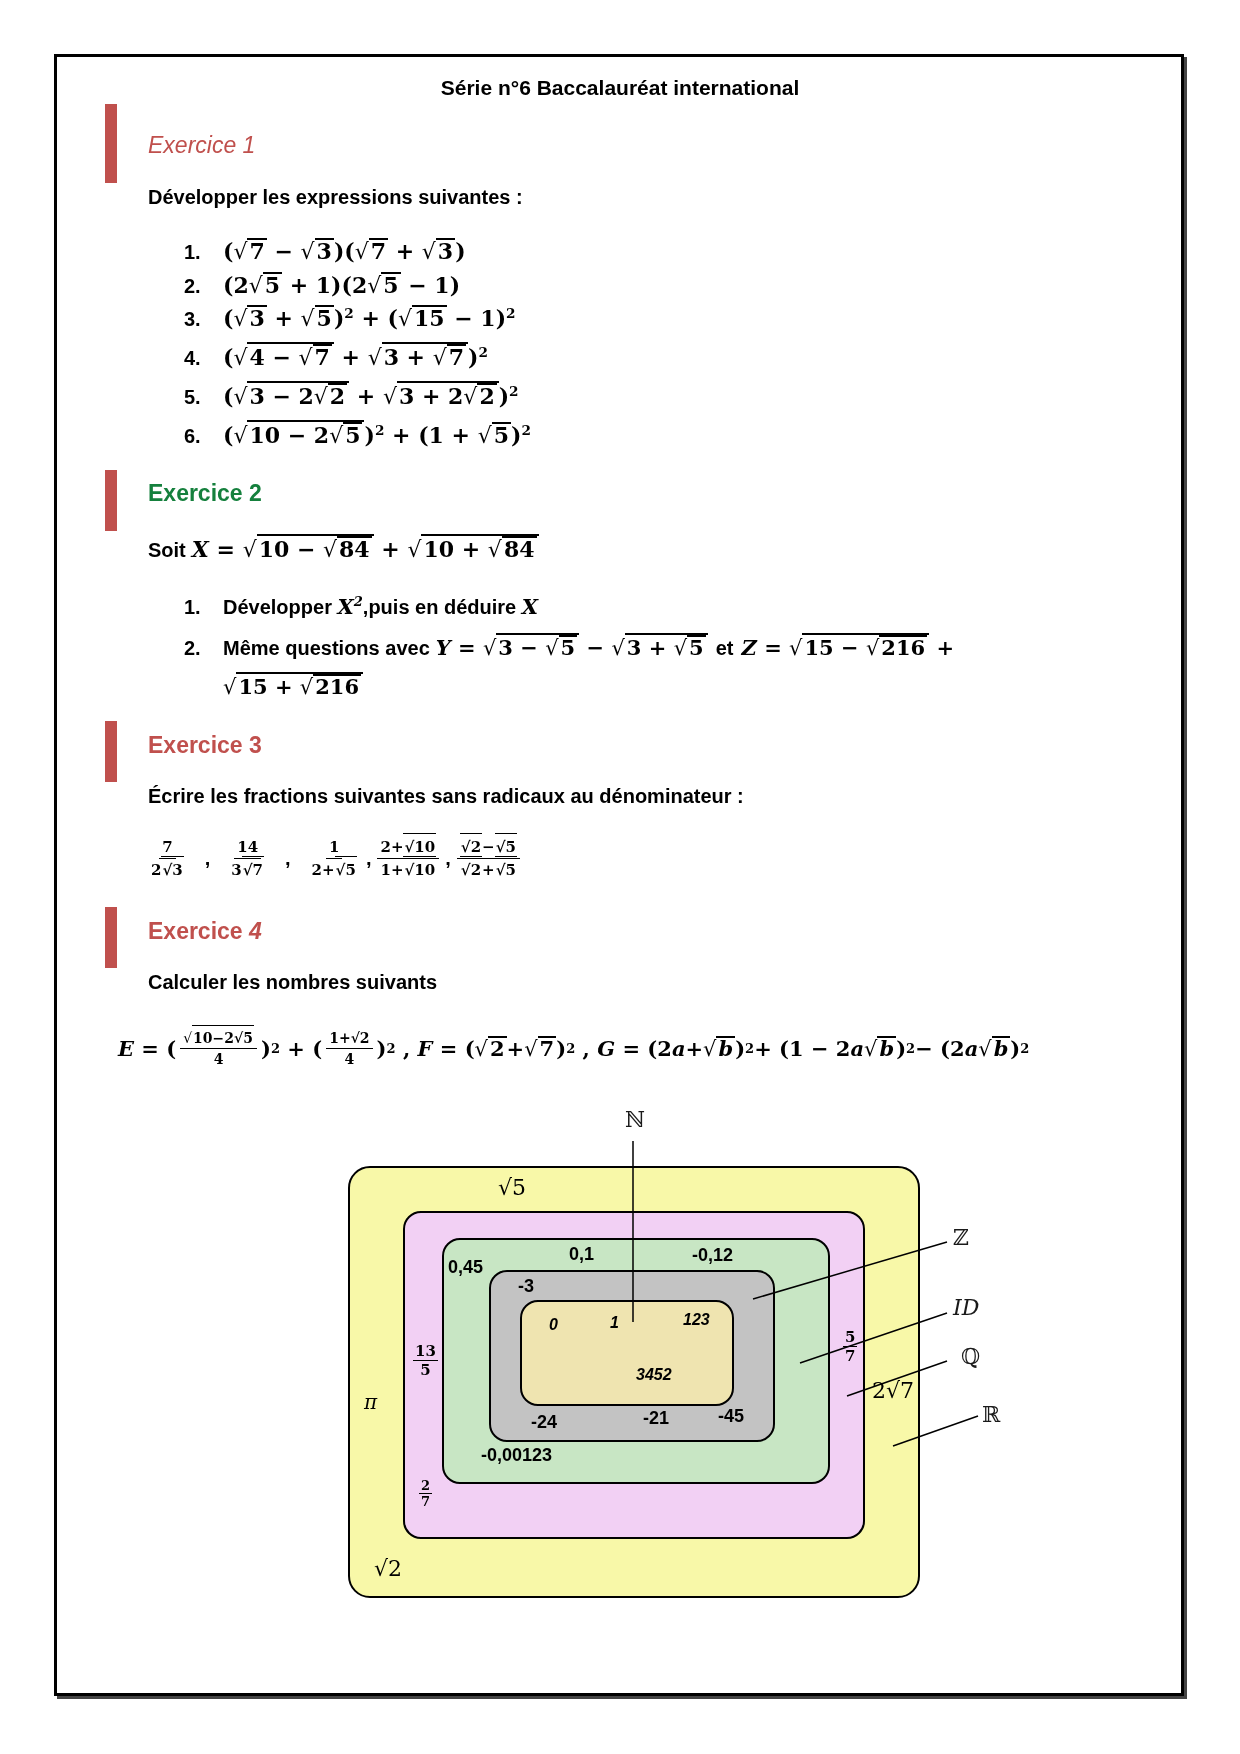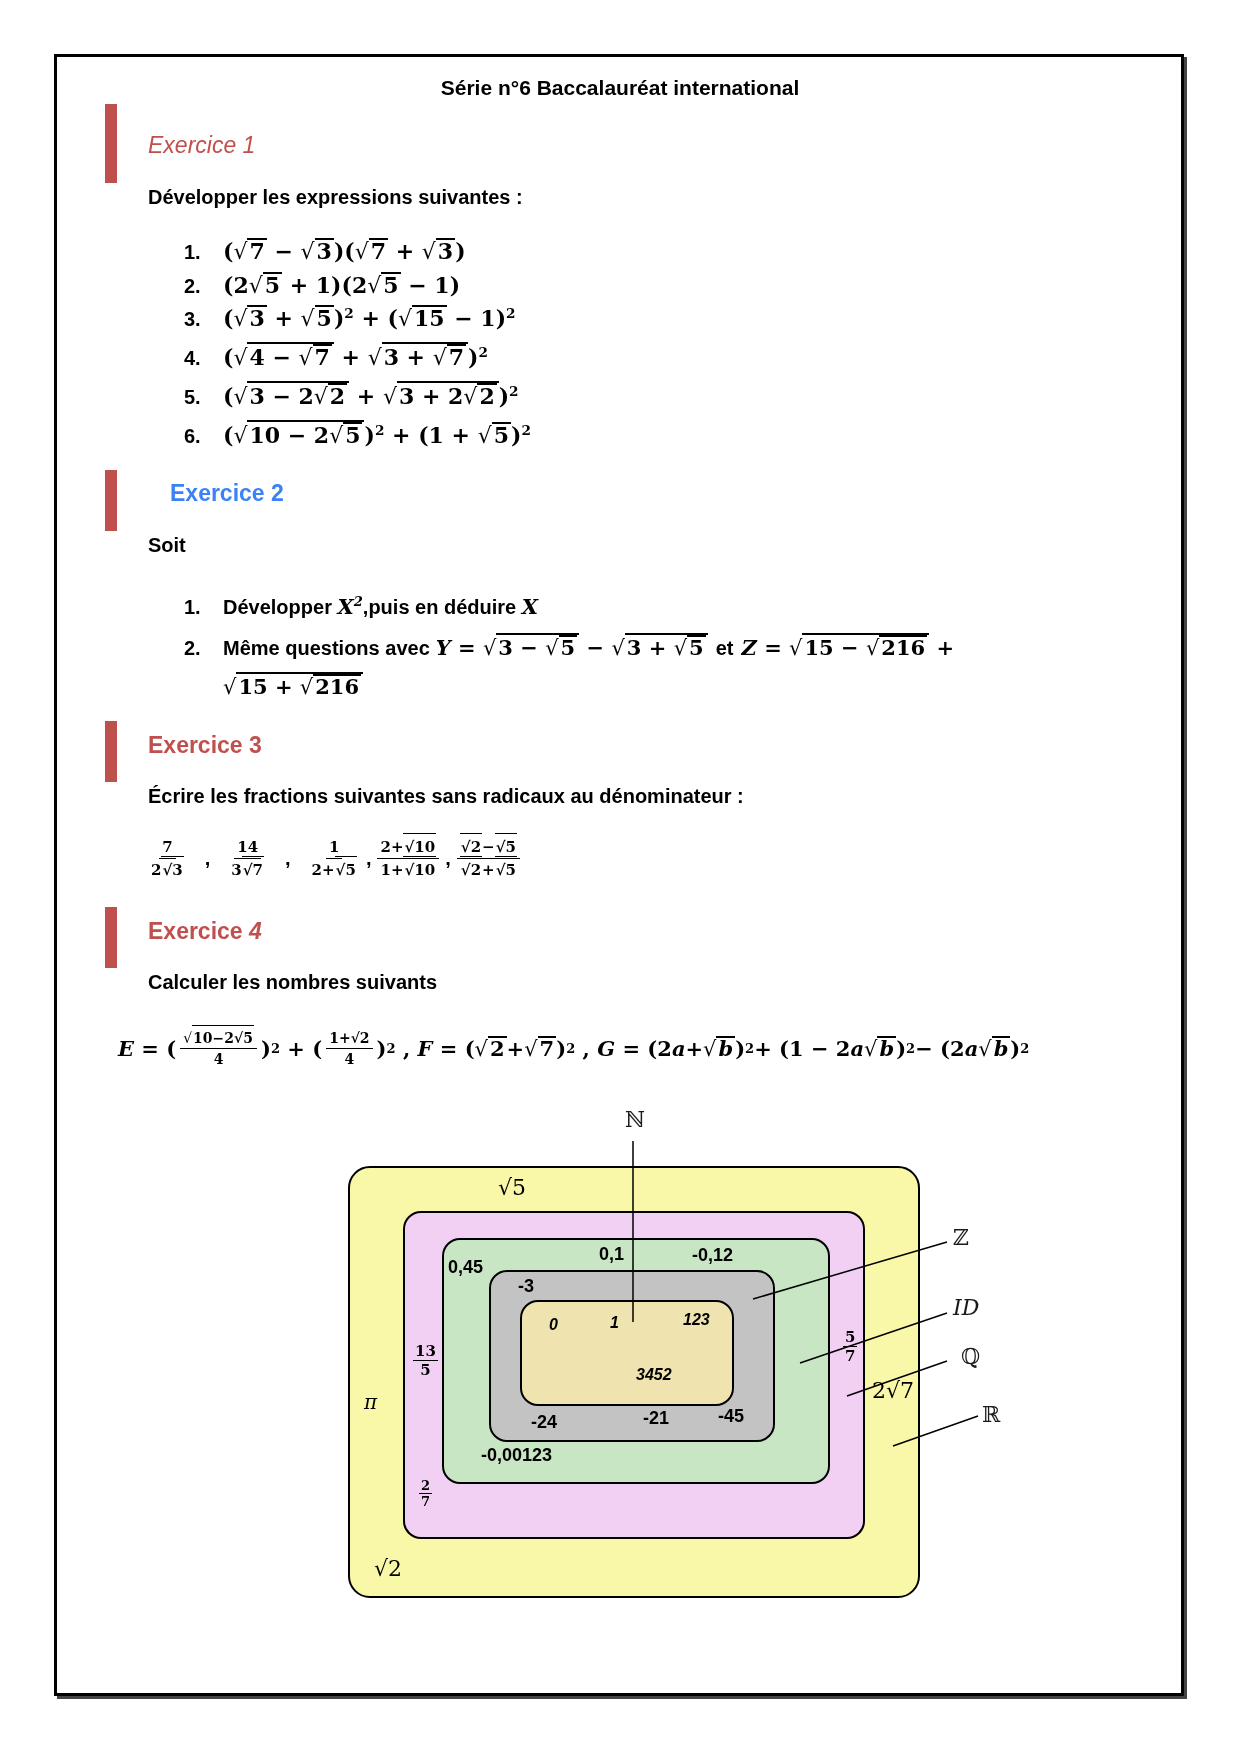--- a/index.html
+++ b/index.html
@@ -5,21 +5,21 @@
   html, body { margin:0; padding:0; background:#ffffff; }
   body { width:1240px; height:1754px; position:relative; overflow:hidden;
          font-family:"Liberation Sans", sans-serif; color:#000; }
   .frame { position:absolute; left:54px; top:54px; width:1130px; height:1642px;
            border:3px solid #000; box-shadow:3px 3px 0 #444; box-sizing:border-box; }
   .abs { position:absolute; }
   .title { left:0; width:1240px; top:76px; text-align:center; font-weight:bold; font-size:21px; }
   .bar { position:absolute; left:105px; width:12px; background:#c0504d; }
   .ex-head { position:absolute; left:148px; font-size:23px; color:#c0504d; }
   .ex-head.italic { font-style:italic; }
-  .ex-head.dark { color:#3b82f6; font-weight:bold;margin-left:22px; }
+  .ex-head.dark { color:#15803d; font-weight:bold; }
   .ex-head.bold { font-weight:bold; }
   .instr { position:absolute; left:148px; font-size:20px; font-weight:bold; }
   .math { font-family:"DejaVu Serif", serif; font-weight:bold;text-align:center; }
   .mi { font-style:italic; }
   .li { position:absolute; left:184px; font-size:22px; display:flex; align-items:baseline; white-space:nowrap; }
   .li .num { width:39px; font-family:"Liberation Sans", sans-serif; font-weight:bold; font-size:20px; }
   .rad { display:inline-block; border-top:2px solid #000; padding:0 2px; line-height:1.05; }
   .sq { font-weight:normal; }
   sup { font-size:0.62em; }
   .frac { display:inline-flex; flex-direction:column; align-items:center; vertical-align:middle; font-family:"DejaVu Serif", serif; font-weight:bold; font-size:15px; margin:0 4px; }
@@ -68,20 +68,21 @@
 </div>
 <div class="li" style="top:420px;">
   <span class="num">6.</span>
   <span class="math">(<span class="sq">√</span><span class="rad">10 − 2<span class="sq">√</span><span class="rad">5</span></span>)<sup>2</sup> + (1 + <span class="sq">√</span><span class="rad">5</span>)<sup>2</sup></span>
 </div>
 
 <div class="bar" style="top:470px;height:61px;"></div>
 <div class="ex-head dark" style="top:480px;">Exercice 2</div>
 <div class="abs" style="left:148px;top:534px;font-size:20px;white-space:nowrap;display:flex;align-items:baseline;">
   <span style="font-weight:bold;margin-right:6px;">Soit</span>
+  <span class="math" style="font-size:22px;"><span class="mi">X</span> = <span class="sq">√</span><span class="rad">10 − <span class="sq">√</span><span class="rad">84</span></span> + <span class="sq">√</span><span class="rad">10 + <span class="sq">√</span><span class="rad">84</span></span></span>
 </div>
 <div class="li" style="top:594px;font-size:20px;">
   <span class="num">1.</span>
   <span style="font-weight:bold;">Développer <span class="math mi" style="font-size:21px;">X<sup>2</sup></span>,puis en déduire <span class="math mi" style="font-size:21px;">X</span></span>
 </div>
 <div class="li" style="top:633px;font-size:20px;">
   <span class="num">2.</span>
   <span style="font-weight:bold;">Même questions avec</span>
   <span class="math" style="font-size:21px;margin-left:6px;"><span class="mi">Y</span> = <span class="sq">√</span><span class="rad">3 − <span class="sq">√</span><span class="rad">5</span></span> − <span class="sq">√</span><span class="rad">3 + <span class="sq">√</span><span class="rad">5</span></span></span>
   <span style="font-weight:bold;margin:0 8px;">et</span>
@@ -161,21 +162,21 @@
   <div class="lbl it" style="left:610px;top:1314px;font-size:16px;">1</div>
   <div class="lbl it" style="left:683px;top:1311px;font-size:16px;">123</div>
   <div class="lbl it" style="left:620px;top:1366px;font-size:16px;margin-left:16px;">3452</div>
 
   <div class="lbl" style="left:518px;top:1276px;">-3</div>
   <div class="lbl" style="left:531px;top:1412px;">-24</div>
   <div class="lbl" style="left:643px;top:1408px;">-21</div>
   <div class="lbl" style="left:718px;top:1406px;">-45</div>
 
   <div class="lbl" style="left:448px;top:1257px;">0,45</div>
-  <div class="lbl" style="left:569px;top:1244px;margin-left:30px;">0,1</div>
+  <div class="lbl" style="left:569px;top:1244px;">0,1</div>
   <div class="lbl" style="left:692px;top:1245px;">-0,12</div>
   <div class="lbl" style="left:481px;top:1445px;">-0,00123</div>
 
   <div class="vfrac" style="left:413px;top:1342px;">
       <span class="n">13</span>
       <span>5</span>
     </div>
   <div class="vfrac" style="left:843px;top:1328px;">
       <span class="n">5</span>
       <span>7</span>

